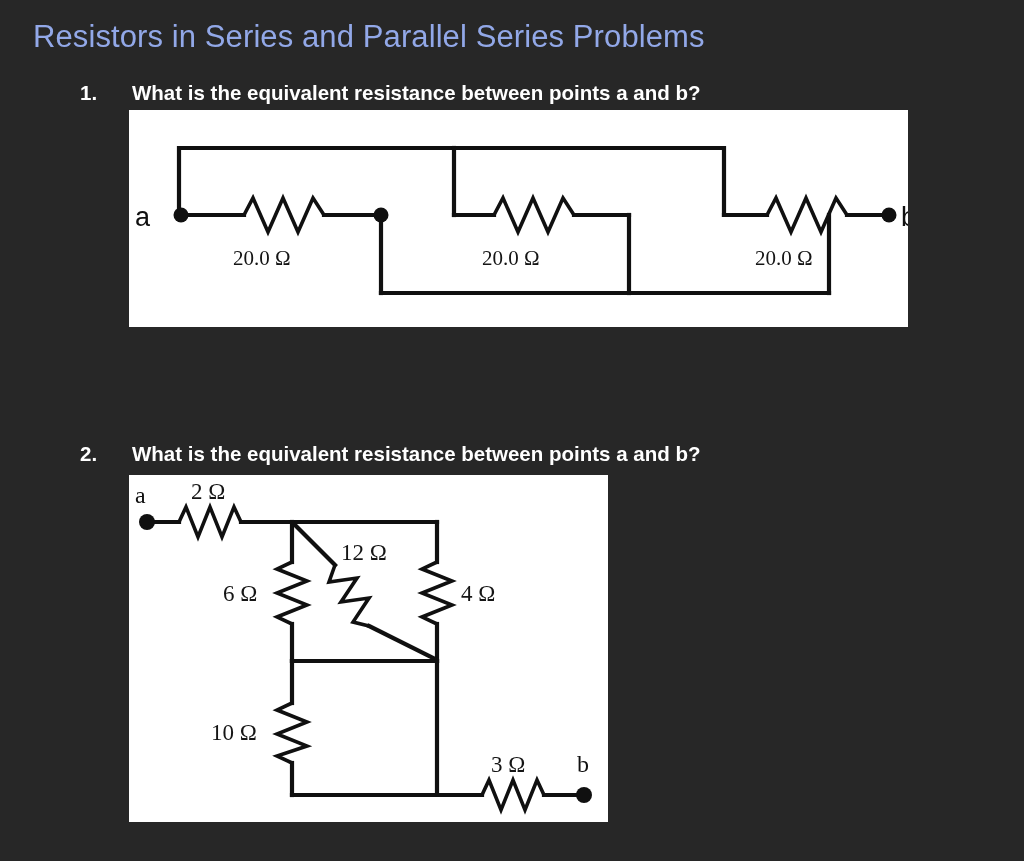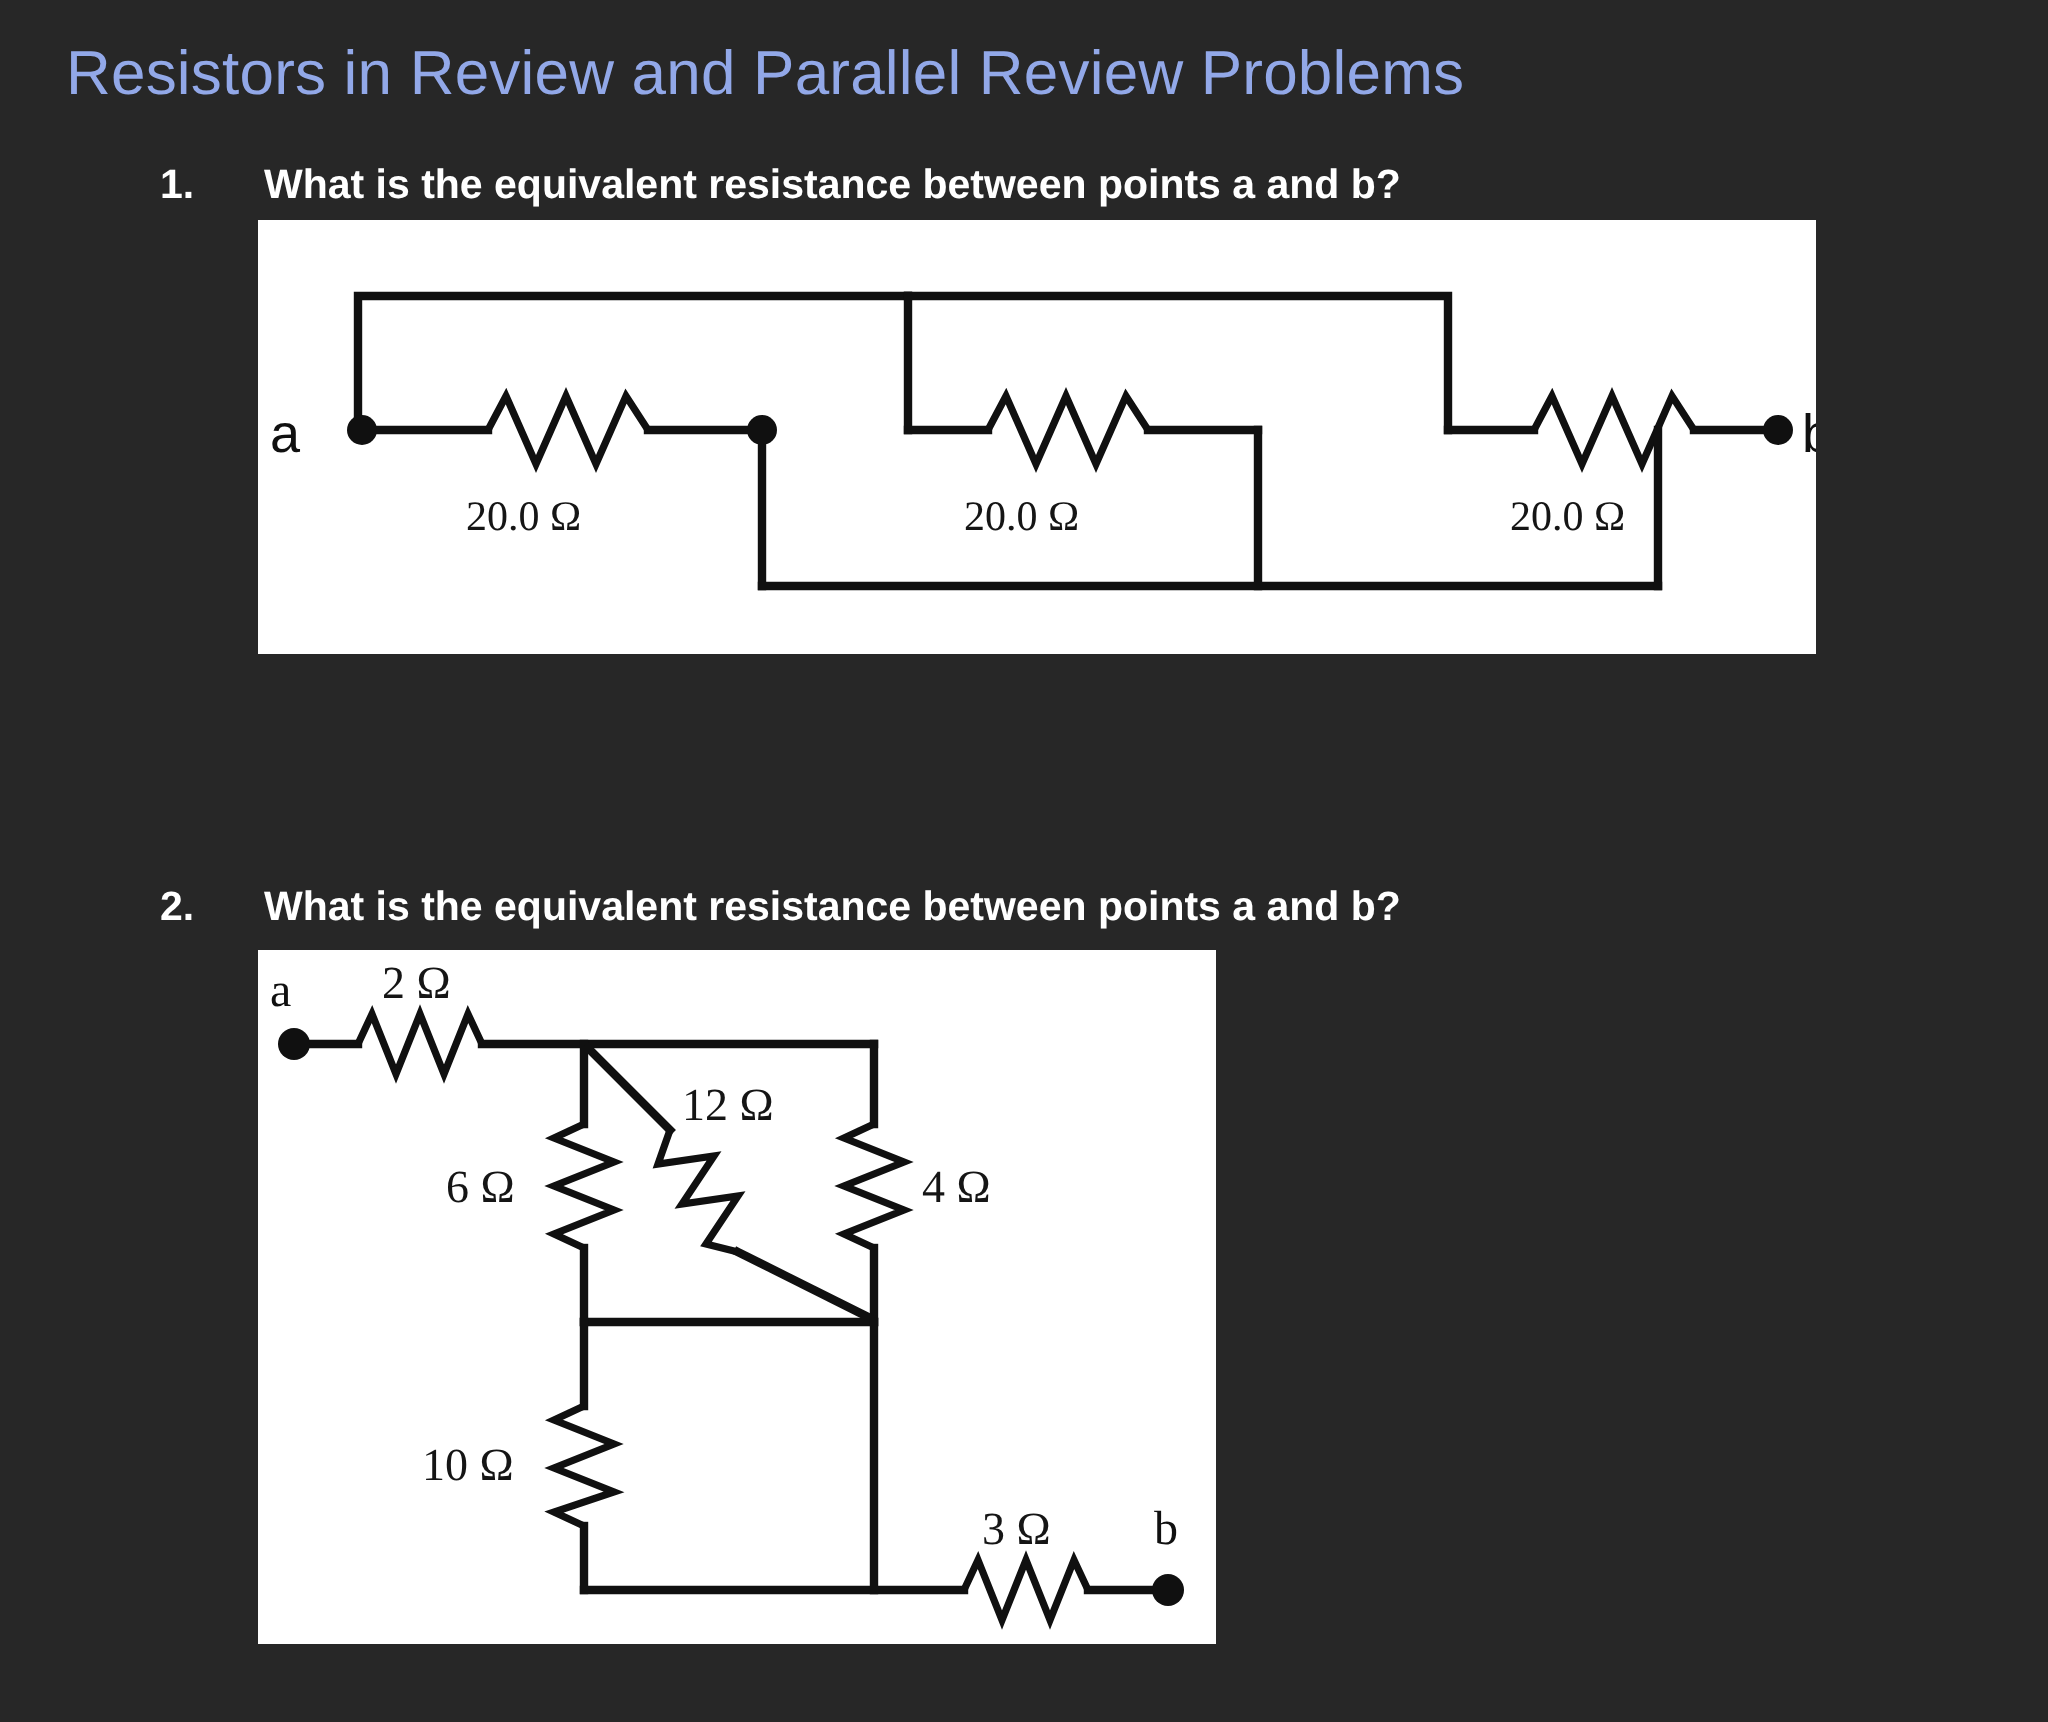--- a/index.html
+++ b/index.html
@@ -106,21 +106,21 @@
     fill: #101010;
     font-family: "Liberation Serif", serif;
     font-size: 24px;
   }
 </style>
 </head>
 <body>
 
 <div class="slide">
 
-  <div class="slide-title">Resistors in Review and Parallel Review Problems</div>
+  <div class="slide-title">Resistors in Series and Parallel Series Problems</div>
 
   <div class="question" id="question-1">
     <span class="q-number">1.</span>
     <span class="q-text">What is the equivalent resistance between points a and b?</span>
   </div>
 
   <div class="figure-panel" id="figure-1">
     <svg viewBox="0 0 779 217" preserveAspectRatio="none">
 
       <path class="wire" d="M 52 105 L 115 105"></path>

